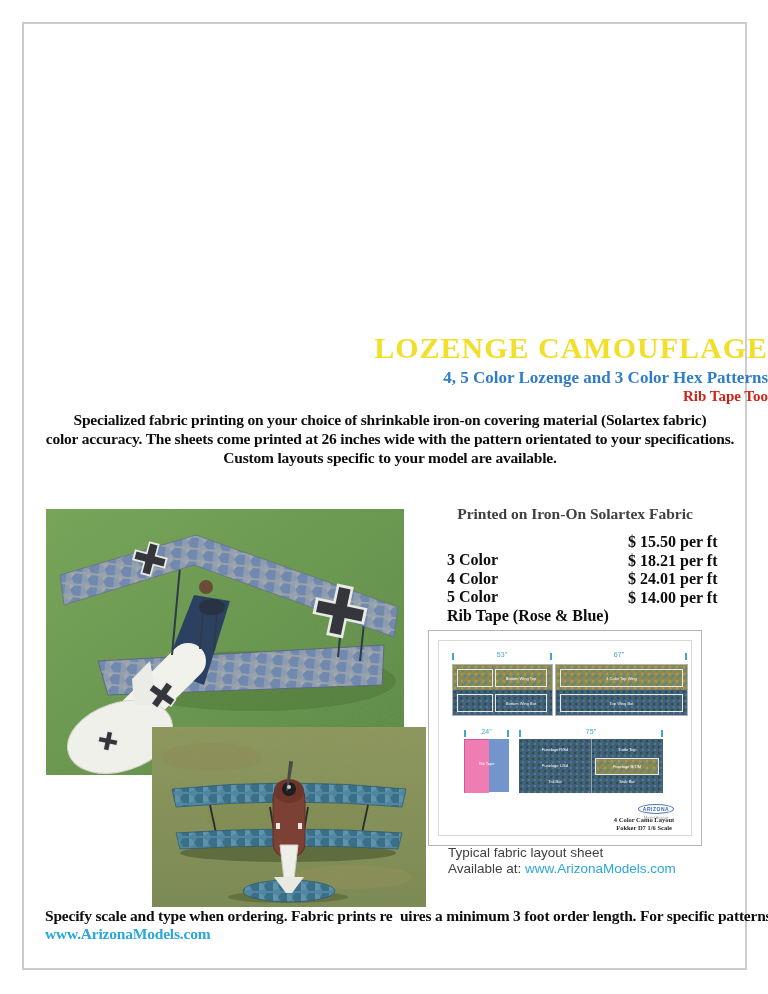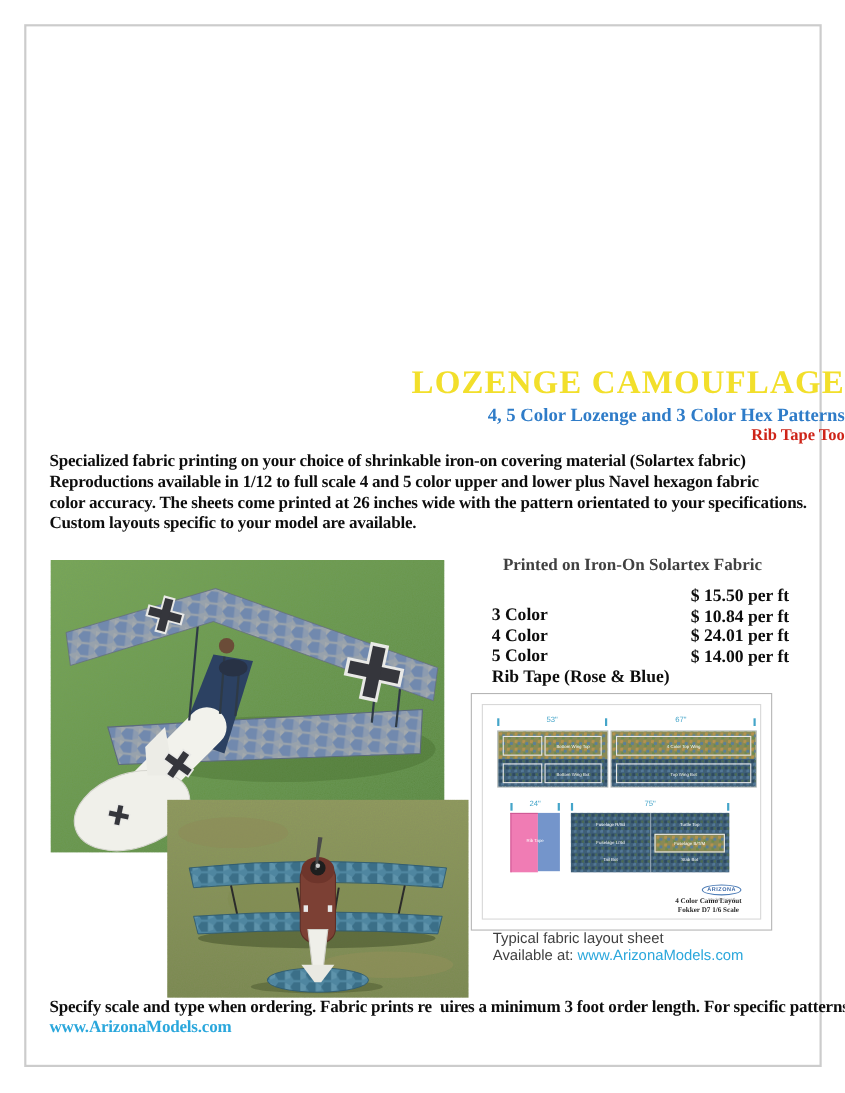--- a/index.html
+++ b/index.html
@@ -6,21 +6,21 @@
   body{
     width:768px;height:994px;position:relative;background:#ffffff;
     font-family:"Liberation Serif",serif;overflow:hidden;
   }
   .frame{position:absolute;left:22px;top:22px;width:721px;height:944px;border:2px solid #cccccc;}
   .centered{position:absolute;left:0;width:100%;text-align:right;}
   .title{top:331px;font-size:30px;font-weight:bold;color:#F2DF2B;letter-spacing:1px;}
   .subtitle{top:368px;font-size:17px;font-weight:bold;color:#2F7CC8;}
   .tagline{top:388px;font-size:15px;font-weight:bold;color:#CE2418;}
   .intro{position:absolute;left:45px;top:411px;width:690px;font-size:15.5px;font-weight:bold;
-         color:#0d0d0d;letter-spacing:-0.2px;}
+         color:#0d0d0d;letter-spacing:-0.2px;text-align:center;}
   .intro div{height:18.8px;white-space:pre;line-height:18.8px;}
   .photo{position:absolute;}
   .photo-main{left:46px;top:509px;width:358px;height:266px;}
   .photo-inset{left:152px;top:727px;width:274px;height:180px;z-index:3;}
   .price-head{position:absolute;left:420px;top:505px;width:310px;text-align:center;
               font-size:15.5px;font-weight:bold;color:#404040;}
   .price-table{position:absolute;left:423px;top:533px;width:300px;}
   .price-row{position:relative;height:18.6px;font-size:16px;font-weight:bold;color:#0d0d0d;white-space:pre;}
   .price-row .pv{position:absolute;left:205px;top:0;}
   .sheet{position:absolute;left:428px;top:630px;width:272px;height:214px;background:#fff;
@@ -79,21 +79,20 @@
 
 <div class="frame"></div>
 
 <div class="centered title">LOZENGE CAMOUFLAGE</div>
 <div class="centered subtitle">4, 5 Color Lozenge and 3 Color Hex Patterns</div>
 <div class="centered tagline">Rib Tape Too</div>
 
 <div class="intro">
 
 <div>Specialized fabric printing on your choice of shrinkable iron-on covering material (Solartex fabric)</div>
-    <div>Reproductions available in 1/12 to full scale 4 and 5 color upper and lower plus Navel hexagon fabric</div>
     <div>color accuracy. The sheets come printed at 26 inches wide with the pattern orientated to your specifications.</div>
     <div>Custom layouts specific to your model are available.</div>
   </div>
 
 <div class="photo photo-main">
 <svg width="358" height="266" viewBox="0 0 358 266">
   <defs>
     <linearGradient id="g1" x1="0" y1="0" x2="1" y2="1">
       <stop offset="0" stop-color="#7FAC54"></stop>
           <stop offset="1" stop-color="#527E36"></stop>
@@ -189,21 +188,21 @@
 
 <div class="price-table">
 
     <div class="price-row">
       <span>3 Color</span>
       <span class="pv">$ 15.50 per ft</span>
     </div>
 
     <div class="price-row">
       <span>4 Color</span>
-      <span class="pv">$ 10.84 per ft</span>
+      <span class="pv">$ 18.21 per ft</span>
     </div>
 
     <div class="price-row">
       <span>5 Color</span>
       <span class="pv">$ 24.01 per ft</span>
     </div>
 
     <div class="price-row">
       <span>Rib Tape (Rose &amp; Blue)</span>
       <span class="pv">$ 14.00 per ft</span>

